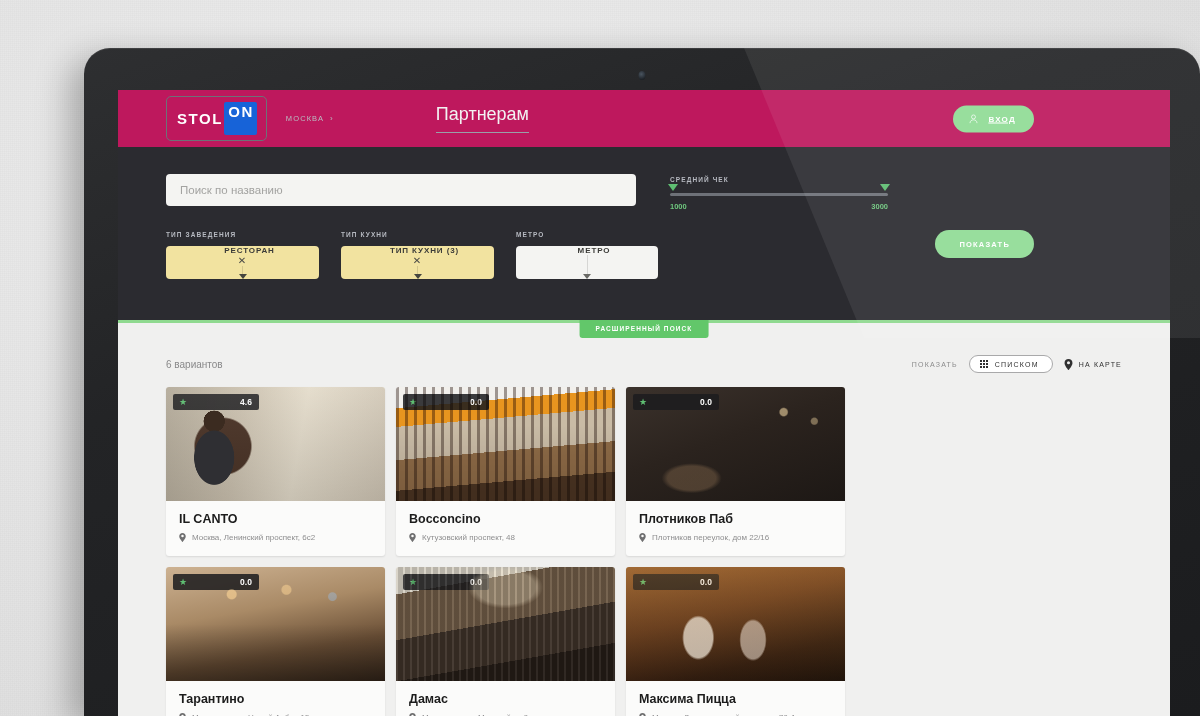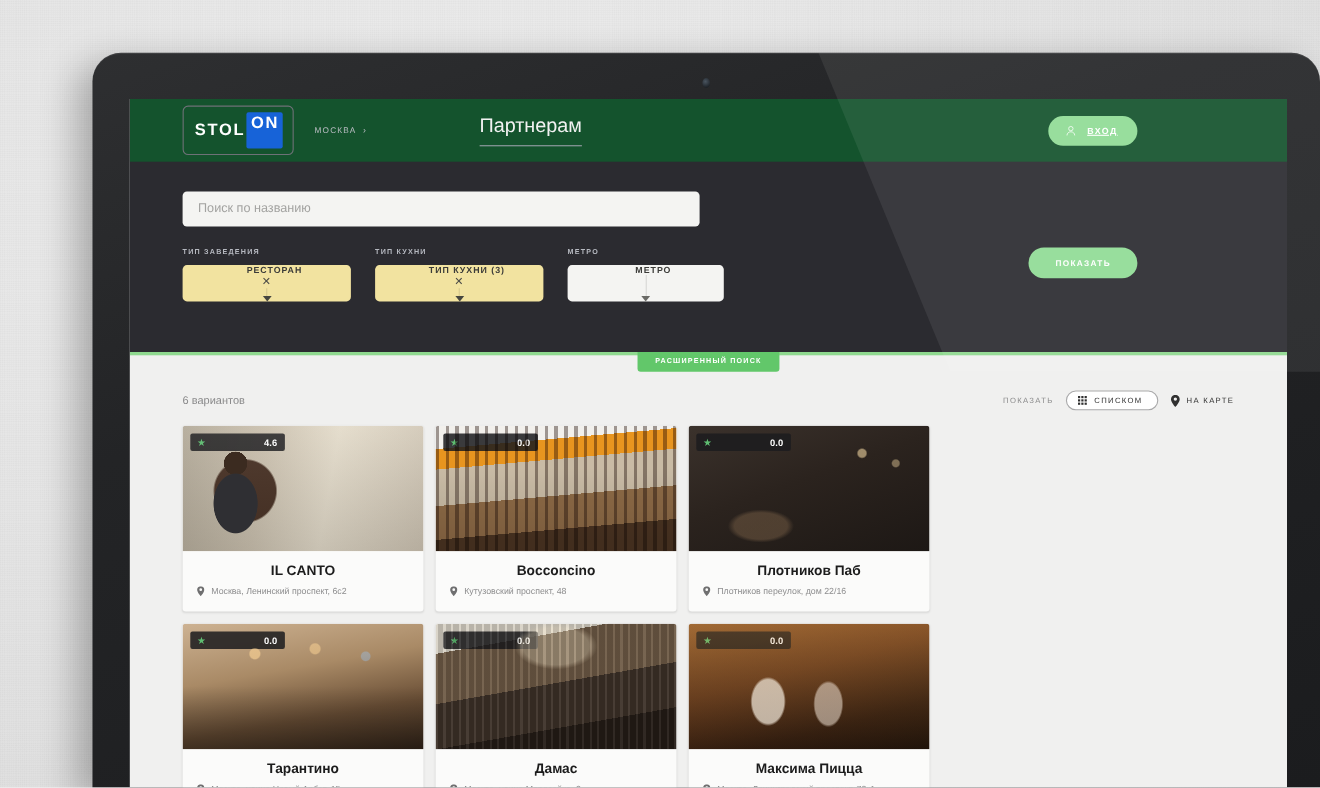--- a/index.html
+++ b/index.html
@@ -53,21 +53,21 @@
   
   .dark-top {
     background: #2b2b30;
     height: 230px;
     position: relative;
   }
   .navbar {
     height: 57px;
     display: flex; align-items: center;
     padding: 0 48px 0 48px;
-    background: #14532d;
+    background: #be185d;
     position: relative;
   }
   .logo-box {
     border: 1px solid #6e7177;
     border-radius: 5px;
     padding: 5px 9px 5px 10px;
     display: flex; align-items: center;
     letter-spacing: 1.6px;
     font-weight: bold; font-size: 15px;
   }
@@ -225,21 +225,21 @@
   .card-img { height: 114px; position: relative; overflow: hidden; }
   .rating {
     position: absolute; left: 7px; top: 7px;
     background: rgba(28,28,30,.86);
     border-radius: 2px;
     display: flex; align-items: center; gap: 5px;
     padding: 3px 7px 3px 6px;
   }
   .rating .star { color: #5fbe72; font-size: 9px; line-height: 1; }
   .rating .val { color: #ffffff; font-size: 8.5px; font-weight: bold; padding-left: 48px; }
-  .card-body { padding: 11px 13px 14px 13px; text-align: center; }
+  .card-body { padding: 11px 13px 14px 13px; }
   .card-title {
     font-size: 12.5px; font-weight: bold; color: #1c1c1c;
     margin-bottom: 7px;
   }
   .card-addr {
     font-size: 8px; color: #8e8e8f;
     display: flex; align-items: center; gap: 6px;
   }
   .pin { flex: none; }
 
@@ -326,20 +326,31 @@
             <path d="M2.9 14c0-3 2.3-4.8 5.1-4.8S13.1 11 13.1 14" fill="none" stroke="#fff" stroke-width="1.1"></path>
           </svg>
           <span>ВХОД</span>
         </button>
       </div>
 
       <div class="search-panel">
         <div class="search-row">
           <input class="search-input" type="text" placeholder="Поиск по названию" style="">
 
+          <div class="slider-wrap">
+            <div class="slider-label">СРЕДНИЙ ЧЕК</div>
+            <div class="slider-track">
+              <div class="slider-knob left"></div>
+              <div class="slider-knob right"></div>
+            </div>
+            <div class="slider-vals">
+              <span>1000</span>
+              <span>3000</span>
+            </div>
+          </div>
         </div>
 
         <div class="filters-row">
 
           <div class="filter-group">
             <div class="filter-label">ТИП ЗАВЕДЕНИЯ</div>
             <div class="filter-box active">
               <span class="filter-text">РЕСТОРАН</span>
               <span class="filter-clear">✕</span>
               <span class="filter-div"></span>

